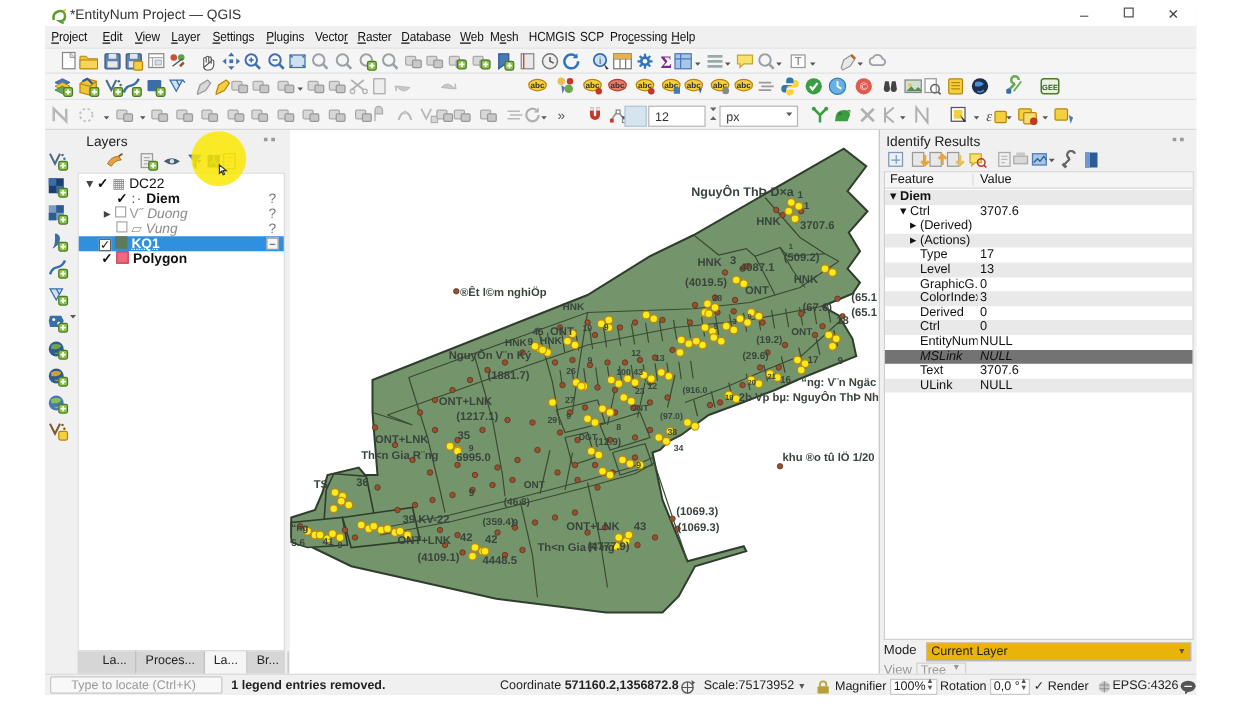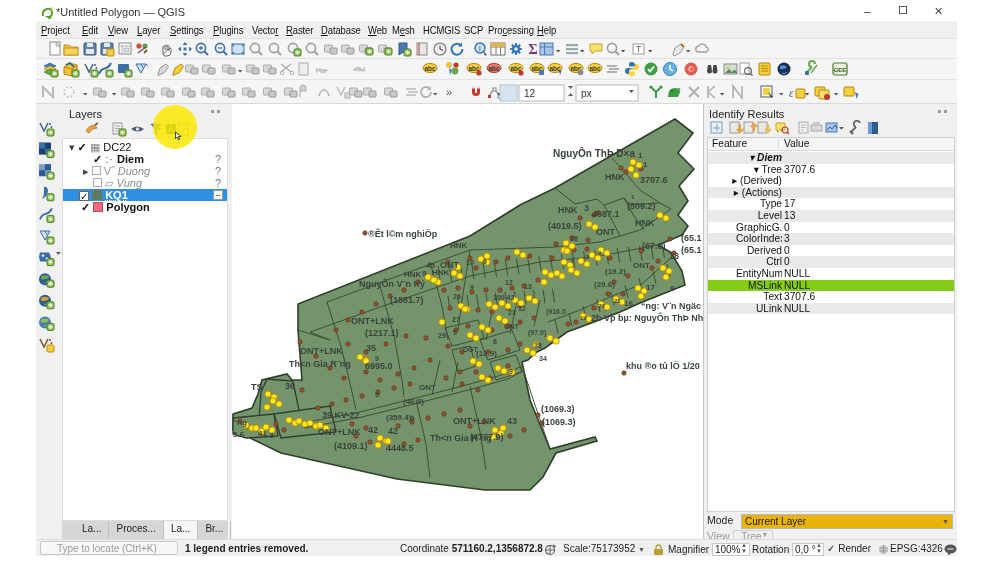--- a/index.html
+++ b/index.html
@@ -19,36 +19,36 @@
 .ltb { left:4px; top:17px; width:162px; height:16px; }
 .ltree { left:1px; top:34px; width:166px; height:383px; background:#fff; font-size:11px; color:#111; border:1px solid #dcdcdc; }
 .trow { position:absolute; left:0; width:100%; height:12px; line-height:12px; white-space:nowrap; }
 .ltabs { left:1px; top:417px; width:166px; height:18px; background:#d6d6d6; display:flex; font-size:10px; color:#222; padding-left:13px; }
 .ltabs div { padding:2px 7px; border-right:1px solid #c0c0c0; }
 .ltabs .act { background:#f5f5f5; }
 .canvas { left:196px; top:0; width:471px; height:435px; background:#fff; }
 .rpanel { left:667px; top:0; width:254px; height:435px; background:#f0f0f0; border-left:1px solid #c8c8c8; }
 .rtitle { left:5px; top:4px; font-size:11px; color:#222; }
 .rtb { left:0px; top:16px; width:250px; height:16px; }
-.rtable { left:3px; top:33px; width:248px; height:375px; background:#fff; border:1px solid #d0d0d0; font-size:10.2px; color:#111;text-align:right; }
+.rtable { left:3px; top:33px; width:248px; height:375px; background:#fff; border:1px solid #d0d0d0; font-size:10.2px; color:#111; }
 .rhead { position:absolute; left:0; top:0; width:100%; height:13px; background:#f5f5f5; border-bottom:1px solid #d8d8d8; }
 .rrow { position:absolute; left:0; width:100%; height:11.6px; line-height:11.6px; white-space:nowrap; }
 .modebar { left:3px; top:410px; width:248px; height:15px; font-size:10.5px; color:#222; }
-.viewtree { left:3px; top:426px; font-size:10.5px; color:#999;text-align:right; }
+.viewtree { left:3px; top:426px; font-size:10.5px; color:#999; }
 .statusbar { left:0; top:536px; width:100%; height:17px; background:#f0f0f0; border-top:1px solid #dcdcdc; font-size:10px; color:#222; }
 u { text-decoration:underline; }
 </style></head>
 <body>
 <div class="abs win">
   <div class="abs titlebar">
     <svg class="abs" style="left:5px;top:3px" width="13" height="13">
         <path d="M2 10 Q1 4 6 3 q5 -1 5 4 q0 4 -4 4 l3 2" fill="none" stroke="#5a9e2f" stroke-width="2"></path>
         <path d="M9 2 l3 -1 -1 3" fill="#e8c43c"></path>
       </svg>
-    <div class="abs titletxt">*Untitled Polygon — QGIS</div>
+    <div class="abs titletxt">*EntityNum Project — QGIS</div>
     <div class="abs" style="left:828px;top:2px;font-size:12px;color:#444">–</div>
     <div class="abs" style="left:863px;top:3px;width:8px;height:8px;border:1.4px solid #555"></div>
     <div class="abs" style="left:898px;top:2px;font-size:11px;color:#444">✕</div>
   </div>
   <div class="abs menubar">
       <span style="position:absolute;left:5px;top:3px;transform:scaleX(0.9);transform-origin:0 0;display:inline-block"><u>P</u>roject</span>
       <span style="position:absolute;left:46px;top:3px;transform:scaleX(0.9);transform-origin:0 0;display:inline-block"><u>E</u>dit</span>
       <span style="position:absolute;left:72px;top:3px;transform:scaleX(0.9);transform-origin:0 0;display:inline-block"><u>V</u>iew</span>
       <span style="position:absolute;left:101px;top:3px;transform:scaleX(0.9);transform-origin:0 0;display:inline-block"><u>L</u>ayer</span>
       <span style="position:absolute;left:134px;top:3px;transform:scaleX(0.9);transform-origin:0 0;display:inline-block"><u>S</u>ettings</span>
@@ -1289,26 +1289,26 @@
               </g>
             </g>
           </svg>
         </div>
       <div class="abs rtable">
         <div class="rhead">
             <span style="position:absolute;left:4px;top:0px">Feature</span>
             <span style="position:absolute;left:76px;top:0px">Value</span>
             <span style="position:absolute;left:69px;top:0;color:#d8d8d8">|</span>
           </div>
-        <div class="rrow" style="top:14.0px;background:#e9e9e9;font-style:italic;">
+        <div class="rrow" style="top:14.0px;background:#e9e9e9;">
             <span style="position:absolute;left:4px;width:70px;overflow:hidden;white-space:nowrap;display:inline-block;height:11px">▾ <b>Diem</b></span>
             <span style="position:absolute;left:76px"></span>
           </div>
 <div class="rrow" style="top:25.6px;">
-            <span style="position:absolute;left:12px;width:62px;overflow:hidden;white-space:nowrap;display:inline-block;height:11px">▾ Tree</span>
+            <span style="position:absolute;left:12px;width:62px;overflow:hidden;white-space:nowrap;display:inline-block;height:11px">▾ Ctrl</span>
             <span style="position:absolute;left:76px">3707.6</span>
           </div>
 <div class="rrow" style="top:37.2px;">
             <span style="position:absolute;left:20px;width:54px;overflow:hidden;white-space:nowrap;display:inline-block;height:11px">▸ (Derived)</span>
             <span style="position:absolute;left:76px"></span>
           </div>
 <div class="rrow" style="top:48.8px;background:#e9e9e9;">
             <span style="position:absolute;left:20px;width:54px;overflow:hidden;white-space:nowrap;display:inline-block;height:11px">▸ (Actions)</span>
             <span style="position:absolute;left:76px"></span>
           </div>
@@ -1333,21 +1333,21 @@
             <span style="position:absolute;left:76px">0</span>
           </div>
 <div class="rrow" style="top:118.4px;background:#e9e9e9;">
             <span style="position:absolute;left:28px;width:46px;overflow:hidden;white-space:nowrap;display:inline-block;height:11px">Ctrl</span>
             <span style="position:absolute;left:76px">0</span>
           </div>
 <div class="rrow" style="top:130.0px;">
             <span style="position:absolute;left:28px;width:46px;overflow:hidden;white-space:nowrap;display:inline-block;height:11px">EntityNum</span>
             <span style="position:absolute;left:76px">NULL</span>
           </div>
-<div class="rrow" style="top:141.6px;background:#84cc16;">
+<div class="rrow" style="top:141.6px;background:#737373;font-style:italic;">
             <span style="position:absolute;left:28px;width:46px;overflow:hidden;white-space:nowrap;display:inline-block;height:11px">MSLink</span>
             <span style="position:absolute;left:76px">NULL</span>
           </div>
 <div class="rrow" style="top:153.2px;text-decoration:underline;">
             <span style="position:absolute;left:28px;width:46px;overflow:hidden;white-space:nowrap;display:inline-block;height:11px">Text</span>
             <span style="position:absolute;left:76px">3707.6</span>
           </div>
 <div class="rrow" style="top:164.8px;background:#e9e9e9;">
             <span style="position:absolute;left:28px;width:46px;overflow:hidden;white-space:nowrap;display:inline-block;height:11px">ULink</span>
             <span style="position:absolute;left:76px">NULL</span>

